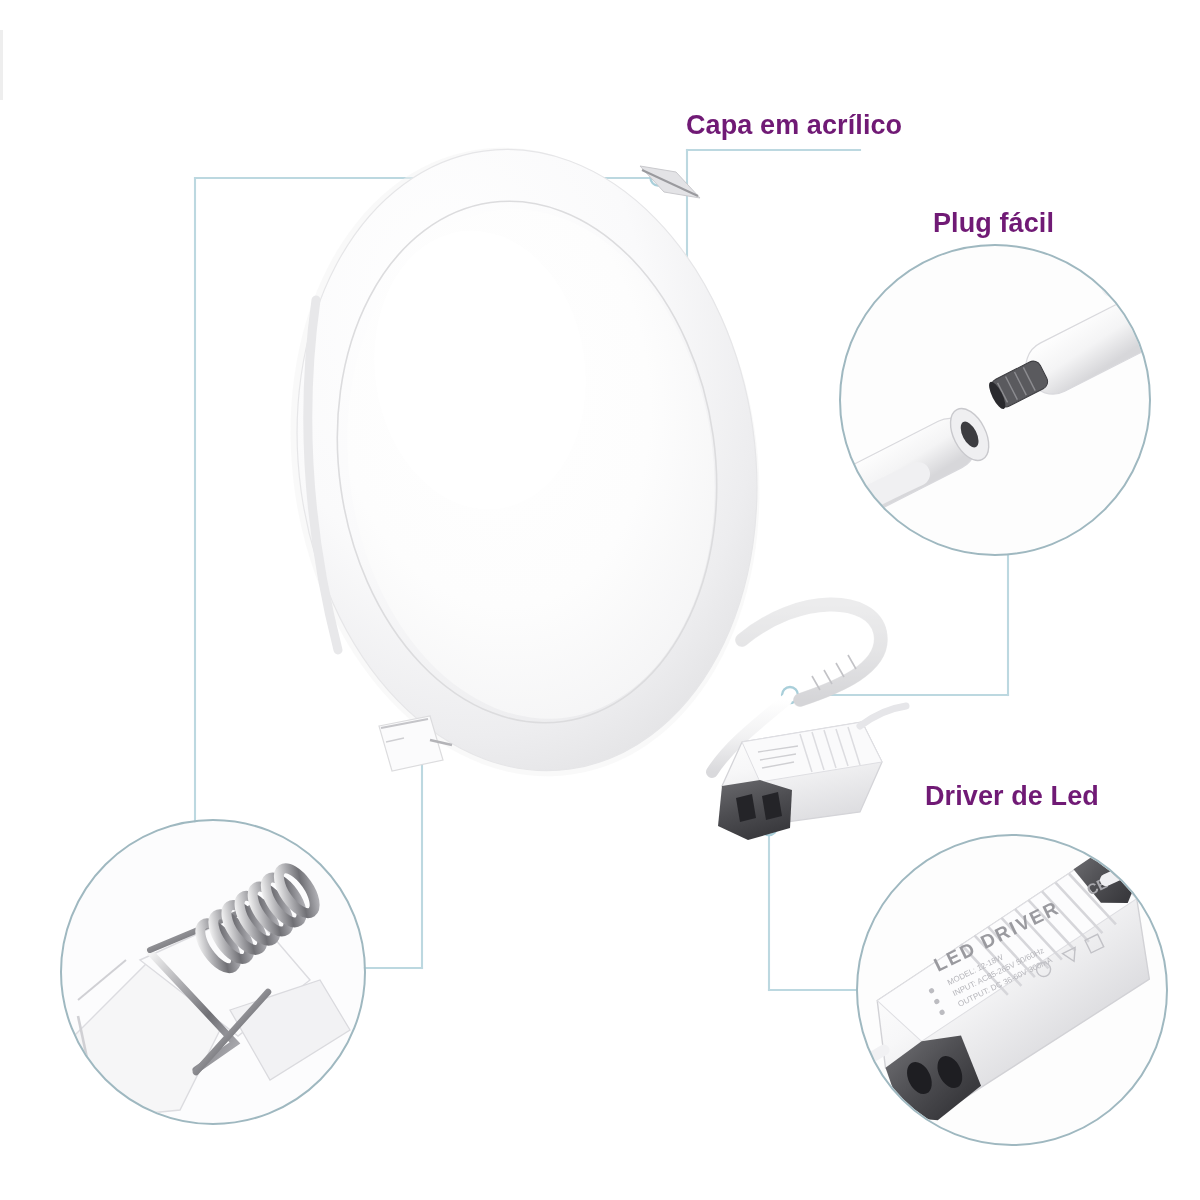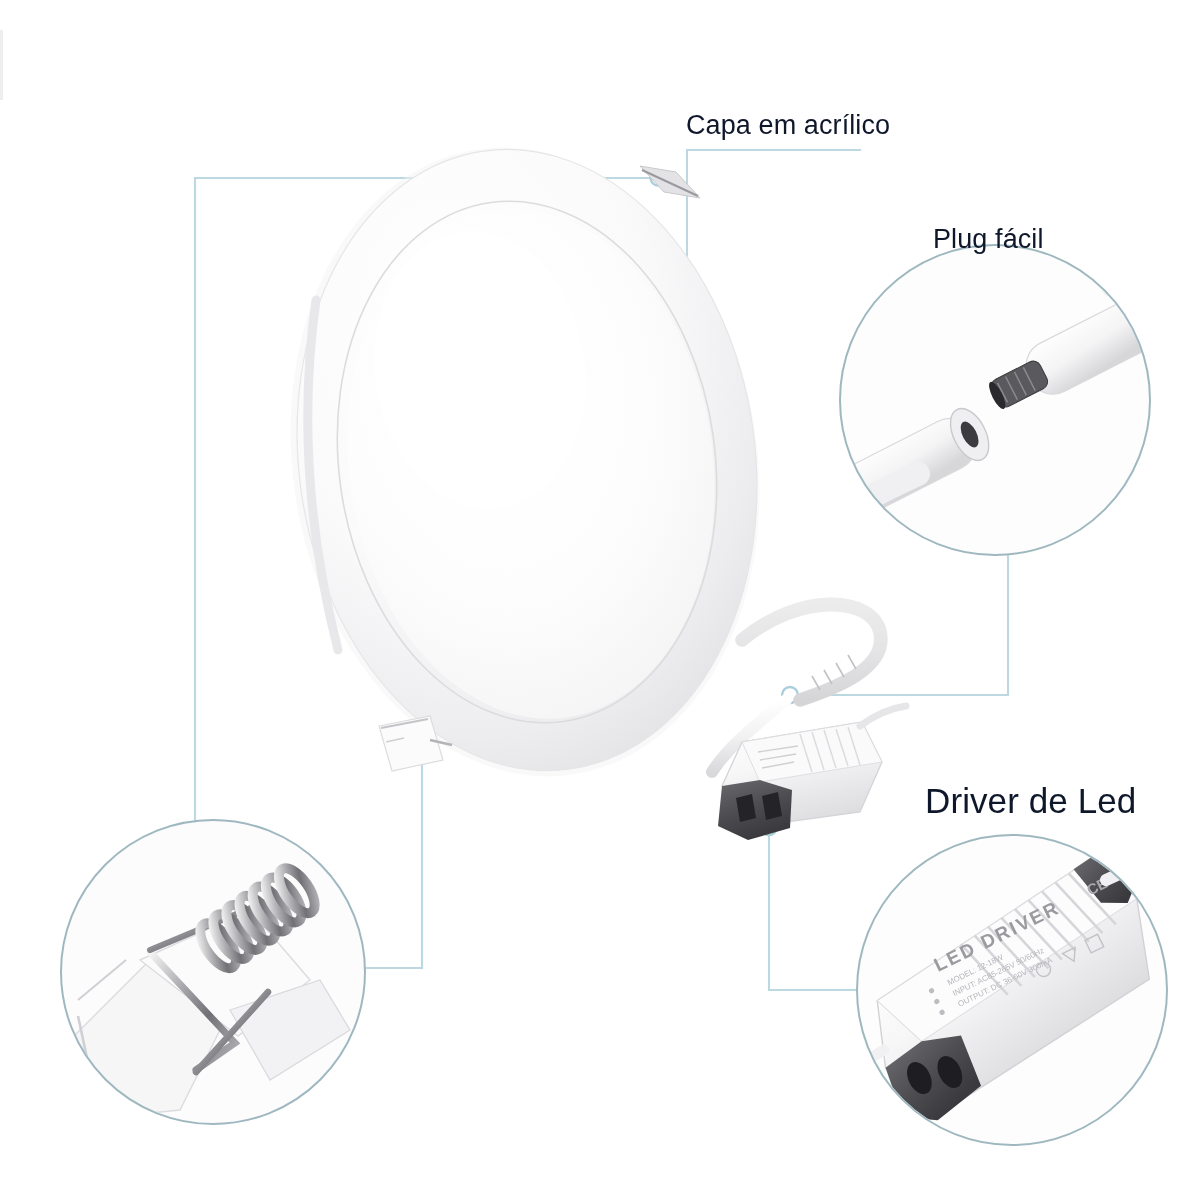--- a/index.html
+++ b/index.html
@@ -19,28 +19,28 @@
   }
   #art {
     position: absolute;
     left: 0; top: 0;
     width: 1200px;
     height: 1200px;
   }
   .callout-label {
     position: absolute;
     font-family: "Liberation Sans", sans-serif;
-    font-weight: normal;
-    color: #0f172a;
+    font-weight: bold;
+    color: #701a75;
     white-space: nowrap;
     letter-spacing: 0.1px;
   }
   #label-capa   { left: 686px; top: 110px;  font-size: 27px; }
-  #label-plug   { left: 933px; top: 208px;  font-size: 27px; margin-top: 16px; }
-  #label-driver { left: 925px; top: 781px;  font-size: 35px; }
+  #label-plug   { left: 933px; top: 208px;  font-size: 27px; }
+  #label-driver { left: 925px; top: 781px;  font-size: 27px; }
   #label-mola   { left: 345px; top: 1083px; font-size: 27px; }
 </style>
 </head>
 <body>
 
 <div id="stage">
 
   <svg id="art" viewBox="0 0 1200 1200" xmlns="http://www.w3.org/2000/svg">
     <defs>
       <radialGradient id="gPanelFace" cx="42%" cy="34%" r="72%">

